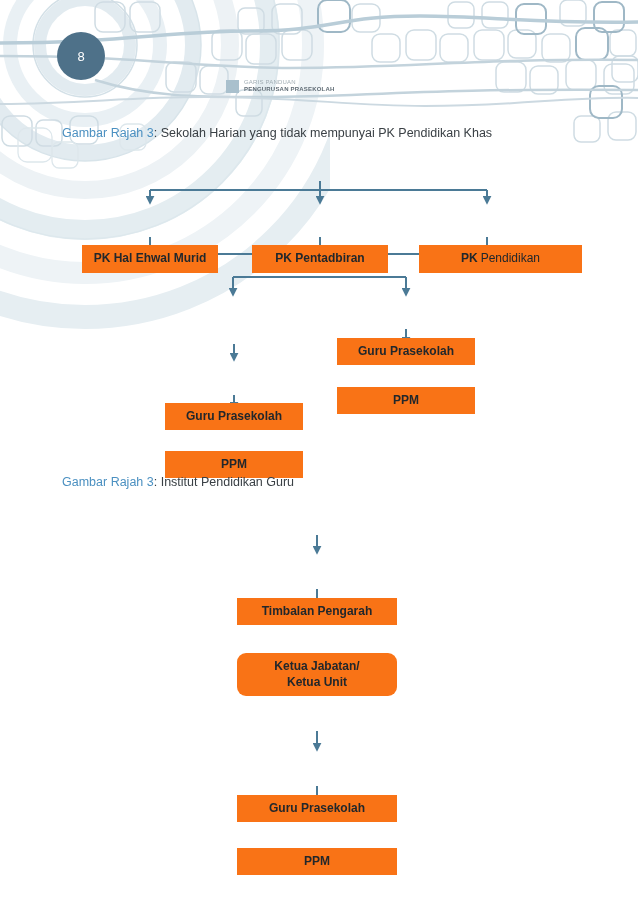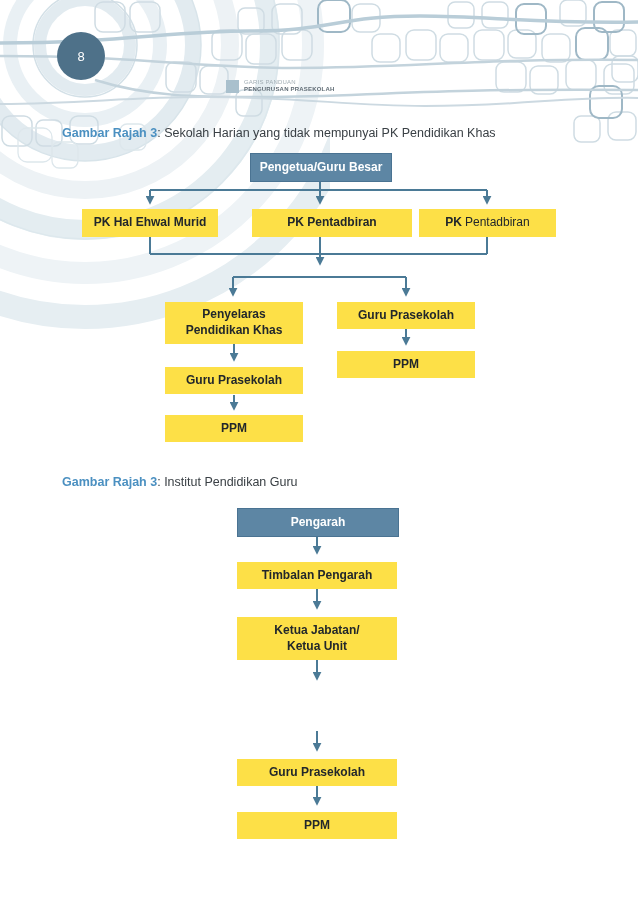--- a/index.html
+++ b/index.html
@@ -3,26 +3,26 @@
 <meta charset="utf-8">
 <style>
   html,body{margin:0;padding:0;background:#fff;}
   #page{position:relative;width:638px;height:903px;background:#ffffff;overflow:hidden;
         font-family:"Liberation Sans",sans-serif;}
   svg.layer{position:absolute;left:0;top:0;pointer-events:none;}
   #decor{z-index:0;}
   #connectors{z-index:1;}
   .node{position:absolute;z-index:2;display:flex;align-items:center;justify-content:center;
         text-align:center;font-weight:700;font-size:12px;line-height:1.3;color:#22272b;}
-  .node.light{background:#fde047;}
+  .node.light{background:#f97316;margin-top:36px;}
   .node.dark{background:#5d86a4;color:#ffffff;border:1px solid #4a7392;}
   .nlabel{white-space:pre-line;}
   .nrest{font-weight:400;margin-left:3px;}
   .figtitle{position:absolute;z-index:2;font-size:12.5px;color:#3a4045;white-space:nowrap;}
-  .figtitle b{color:#4b90c1;font-weight:700;}
+  .figtitle b{color:#4b90c1;font-weight:400;}
   #page-circle{position:absolute;z-index:2;left:57px;top:32px;width:48px;height:48px;
         border-radius:50%;background:#4e7189;display:flex;align-items:center;justify-content:center;
         color:#fff;font-size:13px;}
   #logo{position:absolute;z-index:2;left:226px;top:79px;display:flex;align-items:flex-start;gap:5px;}
   #logo .sq{width:13px;height:13px;background:#a9c0cd;margin-top:1px;}
   #logo .lt{display:flex;flex-direction:column;font-size:6px;line-height:7px;letter-spacing:.2px;}
   #logo .l1{color:#a2aeb5;}
   #logo .l2{color:#5f6b74;font-weight:700;}
 </style>
 </head>
@@ -144,61 +144,51 @@
       <path d="M317 660 V678" marker-end="url(#arw)"></path>
       <path d="M317 731 V749" marker-end="url(#arw)"></path>
       <path d="M317 786 V803" marker-end="url(#arw)"></path>
     </g>
   </svg>
 
   <div class="figtitle" style="left:62px;top:126px;">
     <b>Gambar Rajah 3</b><span>: Sekolah Harian yang tidak mempunyai PK Pendidikan Khas</span>
   </div>
 
-  <div class="node dark" style="left:250px;top:153px;width:140px;height:27px;">
-      <span class="nlabel">Pengetua/Guru Besar</span>
-    </div>
   <div class="node light" style="left:82px;top:209px;width:136px;height:28px;">
       <span class="nlabel">PK Hal Ehwal Murid</span>
     </div>
-  <div class="node light" style="left:252px;top:209px;width:160px;height:28px;">
+  <div class="node light" style="left:252px;top:209px;width:136px;height:28px;">
       <span class="nlabel">PK Pentadbiran</span>
     </div>
-  <div class="node light" style="left:419px;top:209px;width:137px;height:28px;">
+  <div class="node light" style="left:419px;top:209px;width:163px;height:28px;">
       <span class="nlabel">PK</span>
-      <span class="nlabel nrest">Pentadbiran</span>
-    </div>
-  <div class="node light" style="left:165px;top:302px;width:138px;height:42px;">
-      <span class="nlabel">Penyelaras
-Pendidikan Khas</span>
+      <span class="nlabel nrest">Pendidikan</span>
     </div>
   <div class="node light" style="left:337px;top:302px;width:138px;height:27px;">
       <span class="nlabel">Guru Prasekolah</span>
     </div>
   <div class="node light" style="left:337px;top:351px;width:138px;height:27px;">
       <span class="nlabel">PPM</span>
     </div>
   <div class="node light" style="left:165px;top:367px;width:138px;height:27px;">
       <span class="nlabel">Guru Prasekolah</span>
     </div>
   <div class="node light" style="left:165px;top:415px;width:138px;height:27px;">
       <span class="nlabel">PPM</span>
     </div>
 
   <div class="figtitle" style="left:62px;top:475px;">
     <b>Gambar Rajah 3</b><span>: Institut Pendidikan Guru</span>
   </div>
 
-  <div class="node dark" style="left:237px;top:508px;width:160px;height:27px;">
-      <span class="nlabel">Pengarah</span>
-    </div>
   <div class="node light" style="left:237px;top:562px;width:160px;height:27px;justify-content:center;">
       <span class="nlabel">Timbalan Pengarah</span>
     </div>
-  <div class="node light" style="left:237px;top:617px;width:160px;height:43px;">
+  <div class="node light" style="left:237px;top:617px;width:160px;height:43px;border-radius:9px;">
       <span class="nlabel">Ketua Jabatan/
 Ketua Unit</span>
     </div>
   <div class="node light" style="left:237px;top:759px;width:160px;height:27px;">
       <span class="nlabel">Guru Prasekolah</span>
     </div>
   <div class="node light" style="left:237px;top:812px;width:160px;height:27px;">
       <span class="nlabel">PPM</span>
     </div>
 

